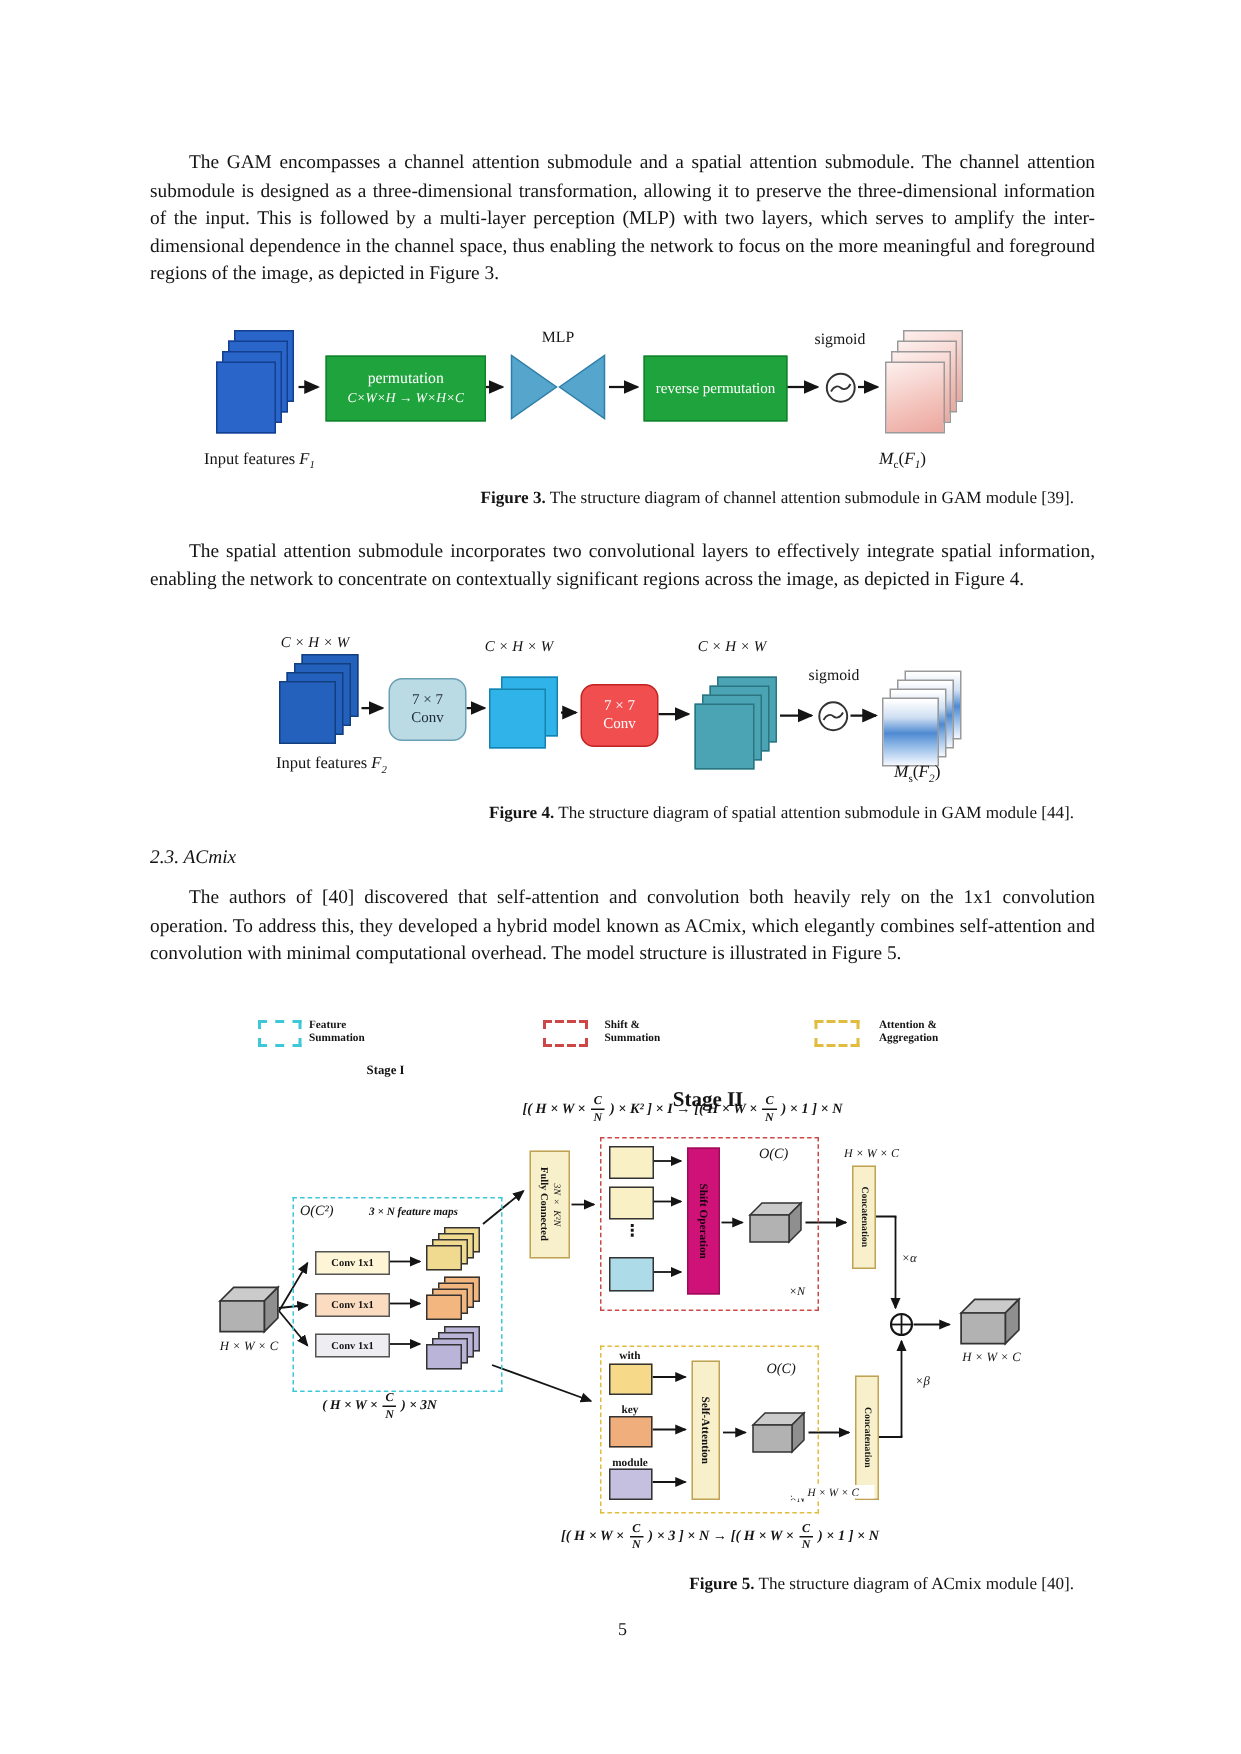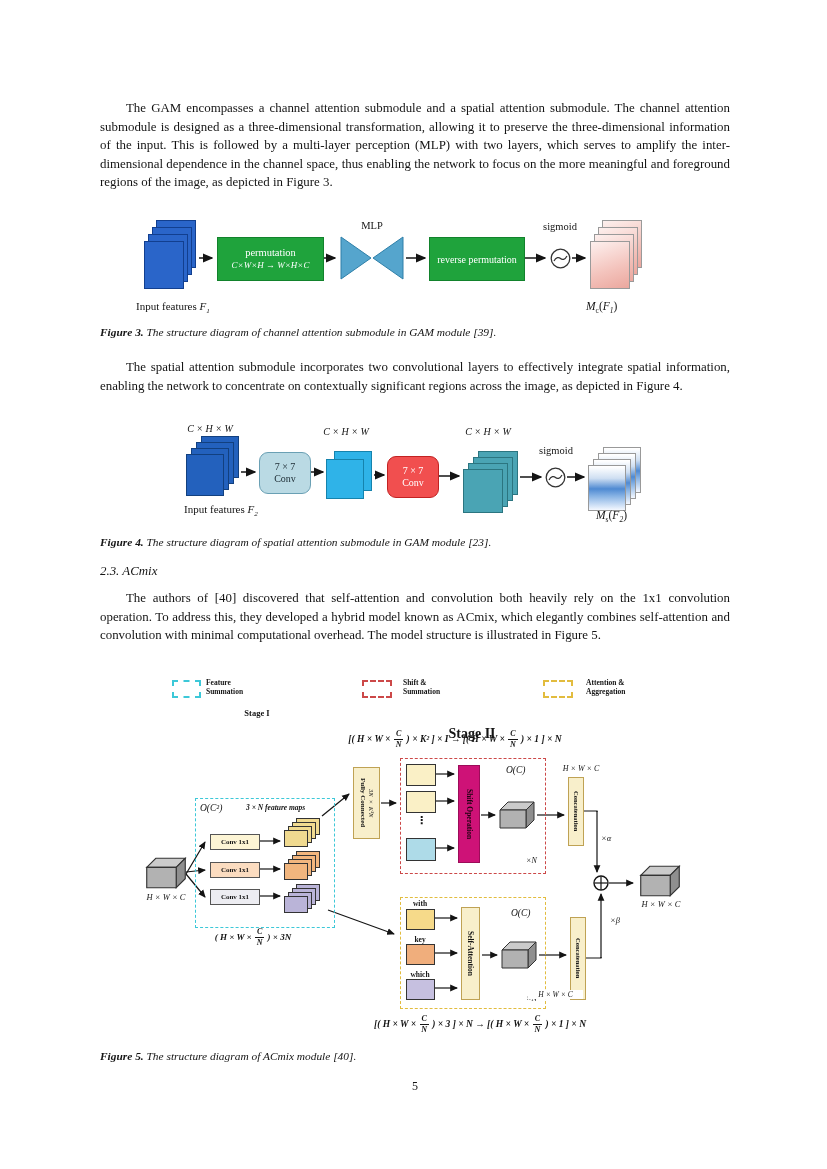--- a/index.html
+++ b/index.html
@@ -1,21 +1,21 @@
 <!DOCTYPE html>
 <html><head>
 <meta charset="utf-8">
 <style>
   html,body{margin:0;padding:0;background:#fff;}
   .page{position:relative;width:809px;height:1169px;background:#ffffff;overflow:hidden;
         font-family:"Liberation Serif","DejaVu Serif",serif;color:#141414;}
   .abs{position:absolute;}
   p.body{position:absolute;left:100px;width:630px;margin:0;font-size:12.9px;line-height:18.6px;
          text-align:justify;text-indent:26px;}
-  .caption{position:absolute;left:100px;width:630px;margin:0;font-size:11.4px;text-align:left;font-style:italic;}
+  .caption{position:absolute;left:86px;width:630px;margin:0;font-size:11.4px;text-align:right;}
   .heading{position:absolute;left:100px;width:630px;margin:0;font-size:12.9px;font-style:italic;}
   .pagenum{position:absolute;left:100px;width:630px;text-align:center;font-size:12px;}
   .fig{position:absolute;left:100px;}
   .wires{position:absolute;left:0;top:0;}
   .lbl{position:absolute;white-space:nowrap;}
   .ctr{text-align:center;}
   .it{font-style:italic;}
   .bld{font-weight:bold;}
   
   .gbox{position:absolute;background:#1fa33c;border:1px solid #12822c;color:#fff;display:flex;
@@ -172,21 +172,21 @@
       <div class="sq sq-grad" style="left:0;top:18px"></div>
     </div>
     <div class="lbl" style="left:84px;top:80px;font-size:11px">
       <span>Input features</span>
       <span class="it">F</span><sub class="it">2</sub>
     </div>
     <div class="lbl" style="left:496px;top:86px;font-size:11.5px">
       <span class="it">M</span><sub>s</sub><span>(</span><span class="it">F</span><sub class="it">2</sub><span>)</span>
     </div>
   </div>
-  <p class="caption" style="top:536px"><b>Figure 4.</b><span> The structure diagram of spatial attention submodule in GAM module [23].</span></p>
+  <p class="caption" style="top:536px"><b>Figure 4.</b><span> The structure diagram of spatial attention submodule in GAM module [44].</span></p>
 
   <p class="heading" style="top:564px">2.3. ACmix</p>
   <p class="body" style="top:589px">The authors of [40] discovered that self-attention and convolution both heavily rely on the 1x1 convolution operation. To address this, they developed a hybrid model known as ACmix, which elegantly combines self-attention and convolution with minimal computational overhead. The model structure is illustrated in Figure 5.</p>
 
   <div class="fig" style="top:672px;width:630px;height:376px;font-size:8px">
     <svg class="wires" width="630" height="376">
       <defs>
         <marker id="ah5" viewBox="0 0 8 8" refX="7" refY="4" markerWidth="6.5" markerHeight="6.5" orient="auto">
             <path d="M0,0.5 L8,4 L0,7.5 z" fill="#141414"></path>
           </marker>
@@ -328,21 +328,21 @@
     <div class="vbox cream" style="left:468px;top:105px;width:16px;height:69px">
       <div class="vline bld" style="font-size:6.5px">Concatenation</div>
     </div>
     <div class="lbl it" style="left:501px;top:161px;font-size:8.5px">×α</div>
 
     <div class="dash" style="left:300px;top:225px;width:146px;height:112px;border-width:1.6px;border-color:#e2bc3e"></div>
     <div class="lbl ctr bld" style="left:303px;top:227px;width:34px;font-size:7.5px">with</div>
     <div class="qkv" style="left:306px;top:237px;background:#f6da8a"></div>
     <div class="lbl ctr bld" style="left:303px;top:263px;width:34px;font-size:7.5px">key</div>
     <div class="qkv" style="left:306px;top:272px;background:#f0ae7c"></div>
-    <div class="lbl ctr bld" style="left:303px;top:298px;width:34px;font-size:7.5px">which</div>
+    <div class="lbl ctr bld" style="left:303px;top:298px;width:34px;font-size:7.5px">module</div>
     <div class="qkv" style="left:306px;top:307px;background:#c6c0e0"></div>
     <div class="vbox cream" style="left:361px;top:235px;width:19px;height:93px">
       <div class="vline bld" style="font-size:7.5px">Self-Attention</div>
     </div>
     <div class="lbl it" style="left:411px;top:236px;font-size:9.5px">O(C)</div>
     <svg class="abs" style="left:400px;top:268px" width="38" height="30" viewBox="0 0 38 30">
       <polygon points="2,10 10,2 36,2 28,10" fill="#cbcbcb" stroke="#333" stroke-width="1"></polygon>
       <polygon points="28,10 36,2 36,20 28,28" fill="#8f8f8f" stroke="#333" stroke-width="1"></polygon>
       <polygon points="2,10 28,10 28,28 2,28" fill="#b2b2b2" stroke="#333" stroke-width="1"></polygon>
     </svg>

